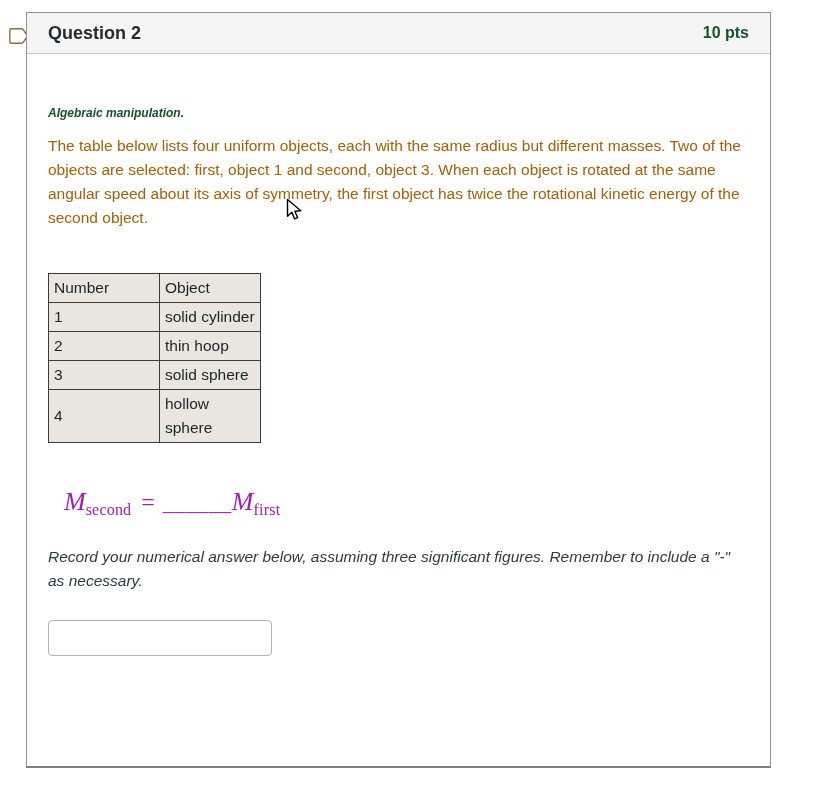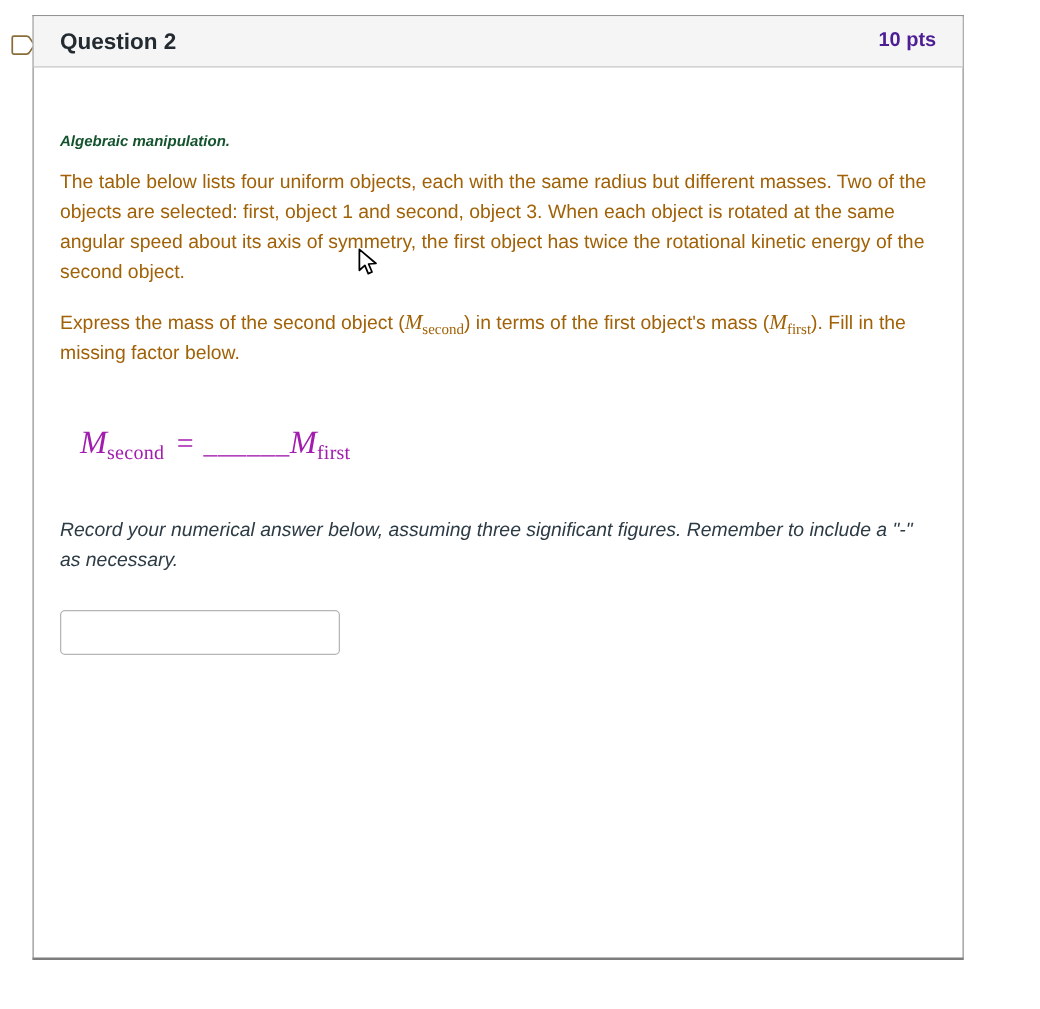--- a/index.html
+++ b/index.html
@@ -29,21 +29,21 @@
   }
 
   .panel-header {
     height: 41px;
     background: #f5f5f5;
     border-bottom: 1px solid #c8c8c8;
     display: flex; align-items: center; justify-content: space-between;
     padding: 0 21px;
   }
   .q-title { font-size: 18px; font-weight: 700; color: #232b31; }
-  .q-points { font-size: 16px; font-weight: 600; color: #4c1d95; margin-left: 18px; }
+  .q-points { font-size: 16px; font-weight: 600; color: #14532d; margin-left: 18px; }
 
   .panel-body {
     padding: 52px 21px 0 21px;
   }
 
   .topic-label {
     font-size: 12px; font-style: italic; color: #14532d; font-weight: bold;
   }
 
   .para {
@@ -103,21 +103,21 @@
   .formula .eq {
     font-style: normal; font-size: 24px;
     margin: 0 8px 0 10px;
   }
   .formula .blank {
     font-style: normal; font-size: 22px;
     letter-spacing: 0.5px;
   }
 
   .instruction {
-    margin-top: 36px;
+    margin-top: 20px;
     font-size: 15.5px; font-style: italic; line-height: 24px;
     max-width: 706px;
     color: #2d3b45;
   }
 
   .answer-row { margin-top: 27px; }
   .answer-input {
     width: 224px; height: 36px;
     border: 1px solid #b5b5b5;
     border-radius: 4px;
@@ -148,22 +148,45 @@
     <span class="q-title">Question 2</span>
     <span class="q-points">10 pts</span>
   </div>
 
   <div class="panel-body">
 
     <div class="topic-label">Algebraic manipulation.</div>
 
     <p class="para">The table below lists four uniform objects, each with the same radius but different masses. Two of the objects are selected: first, object 1 and second, object 3. When each object is rotated at the same angular speed about its axis of symmetry, the first object has twice the rotational kinetic energy of the second object.</p>
 
-    <p class="para para2"><span>Express the mass of the second object (</span><span class="imath"><span>M</span><sub>second</sub></span><span>) in terms of the first object's mass (</span><span class="imath"><span>M</span><sub>first</sub></span><span>). Fill in the missing factor below.</span></p>
-
+
+    <table class="obj-table">
+      <tbody>
+          <tr>
+        <th class="col-number">Number</th>
+        <th class="col-object">Object</th>
+      </tr>
+      <tr>
+        <td>1</td>
+        <td>solid cylinder</td>
+      </tr>
+      <tr>
+        <td>2</td>
+        <td>thin hoop</td>
+      </tr>
+      <tr>
+        <td>3</td>
+        <td>solid sphere</td>
+      </tr>
+      <tr>
+        <td>4</td>
+        <td>hollow sphere</td>
+      </tr>
+    </tbody>
+      </table>
 
     <div class="formula"><span>M</span><sub>second</sub><span class="eq">=</span><span class="blank">______</span><span>M</span><sub>first</sub></div>
 
     <p class="instruction">Record your numerical answer below, assuming three significant figures. Remember to include a "-" as necessary.</p>
 
     <div class="answer-row">
       <input class="answer-input" type="text" value="" style="">
     </div>
 
   </div>

